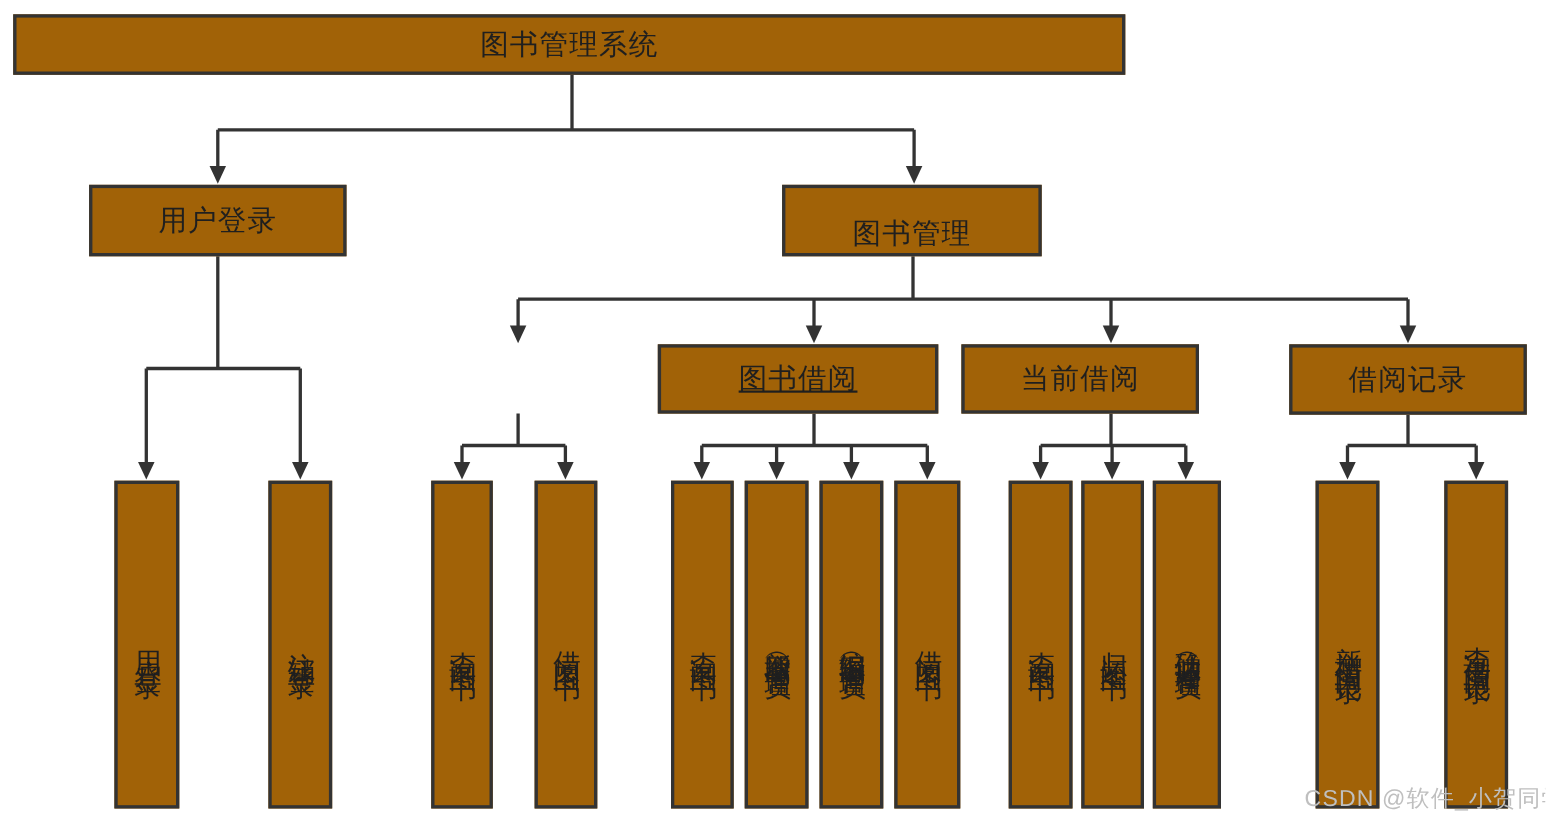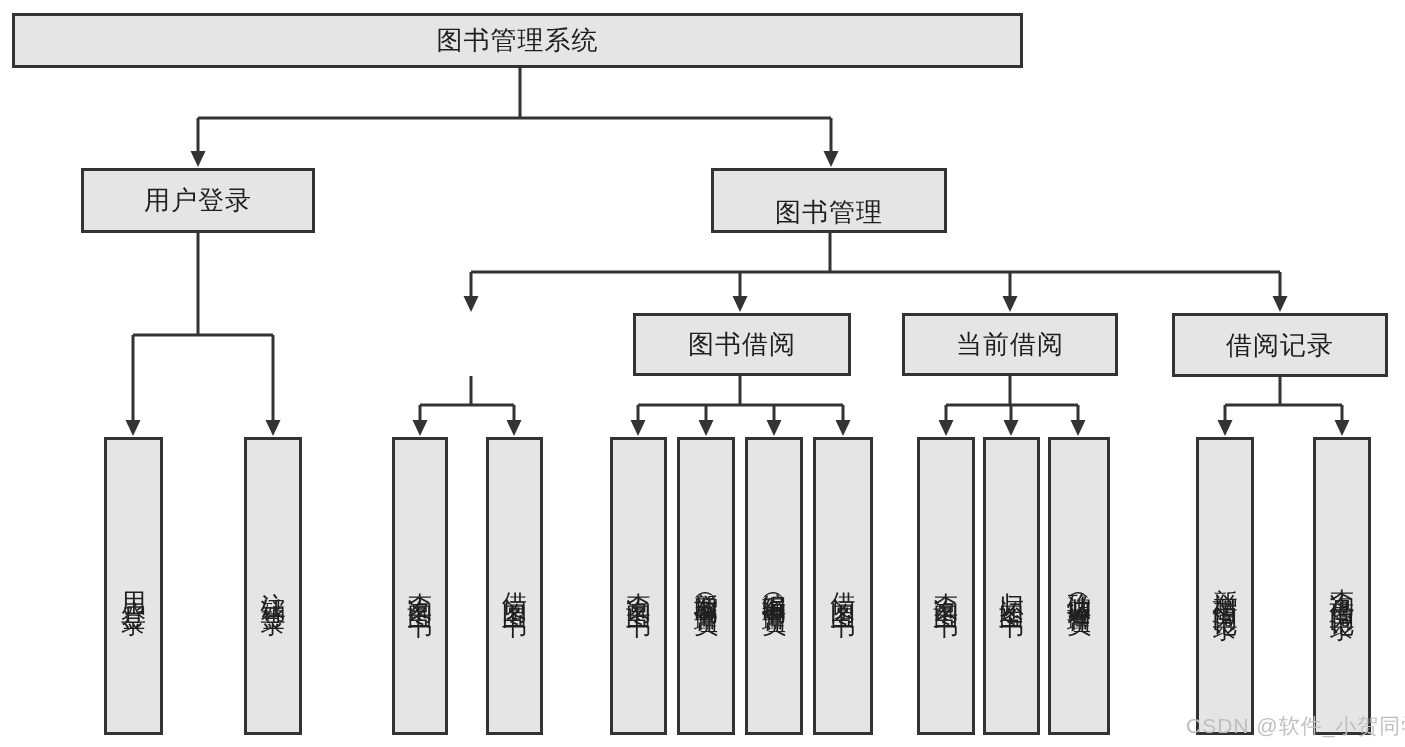--- a/index.html
+++ b/index.html
@@ -18,21 +18,21 @@
   #connectors {
     position: absolute;
     left: 0;
     top: 0;
     pointer-events: none;
   }
   .box {
     position: absolute;
     box-sizing: border-box;
     border: 3px solid #333333;
-    background: #e5e5e5;
+    background: #a16207;
     display: flex;
     align-items: center;
     justify-content: center;
     color: #1f1f1f;
   }
   .h {
     font-size: 26px;
     letter-spacing: 1px;
   }
   .v span {
@@ -50,22 +50,22 @@
     font-size: 24px;
     letter-spacing: 3px;
   }
   
   #n-root      { left: 12px;   top: 13px;  width: 1011px; height: 55px; }
   
   #n-login     { left: 81px;   top: 168px; width: 234px;  height: 65px; }
   #n-mgmt      { left: 711px;  top: 168px; width: 236px;  height: 65px; align-items: flex-end; }
   
   #n-newbook   { left: 362px;  top: 313px; width: 218px;  height: 63px; }
-  #n-borrow    { left: 633px;  top: 313px; width: 218px;  height: 63px; }
-  #n-current   { left: 902px;  top: 313px; width: 216px;  height: 63px; }
+  #n-borrow    { left: 598px;  top: 313px; width: 255px;  height: 63px; text-decoration: underline; }
+  #n-current   { left: 874px;  top: 313px; width: 216px;  height: 63px; }
   #n-records   { left: 1172px; top: 313px; width: 216px;  height: 64px; }
   
   .leaf { top: 437px; height: 298px; }
   #l-1  { left: 104px;  width: 59px; }
   #l-2  { left: 244px;  width: 58px; }
   #l-3  { left: 392px;  width: 56px; }
   #l-4  { left: 486px;  width: 57px; }
   #l-5  { left: 610px;  width: 57px; }
   #l-6  { left: 677px;  width: 58px; }
   #l-7  { left: 745px;  width: 58px; }

